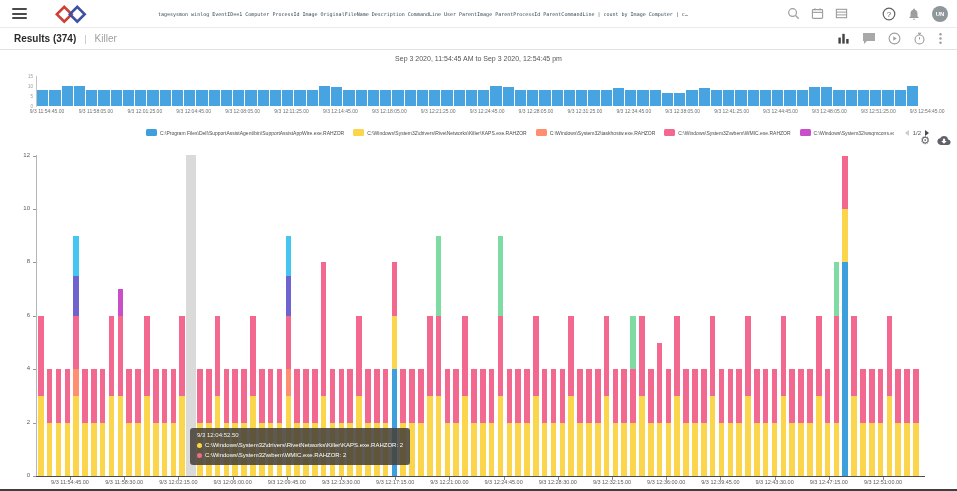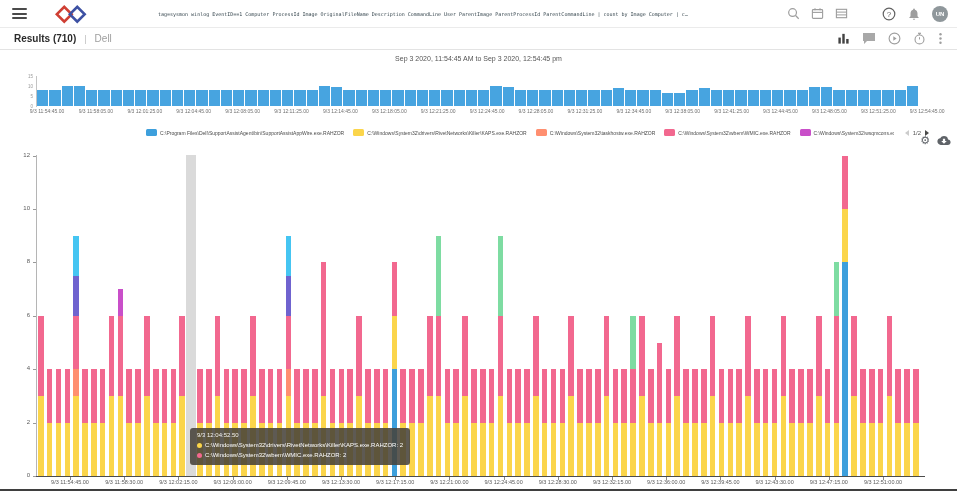--- a/index.html
+++ b/index.html
@@ -107,23 +107,23 @@
           <text x="7" y="9.8" text-anchor="middle" font-size="8" fill="#616161" font-family="Liberation Sans, sans-serif">?</text>
         </svg>
       <svg width="14" height="14" viewBox="0 0 24 24">
           <path fill="#9e9e9e" d="M12 22c1.1 0 2-.9 2-2h-4c0 1.1.9 2 2 2zm6-6v-5c0-3.07-1.63-5.64-4.5-6.32V4c0-.83-.67-1.5-1.5-1.5S10.5 3.17 10.5 4v.68C7.64 5.36 6 7.92 6 11v5l-2 2v1h16v-1l-2-2z"></path>
         </svg>
       <div class="avatar">UN</div>
     </div>
   </div>
 
   <div class="results-bar">
-    <span class="results-label">Results (710)</span>
+    <span class="results-label">Results (374)</span>
     <span class="sep">|</span>
-    <span class="stats-label">Dell</span>
+    <span class="stats-label">Killer</span>
     <div class="rb-icons">
       <svg width="13" height="13" viewBox="0 0 14 14">
           <rect x="1.5" y="6" width="2.6" height="6.5" fill="#424242"></rect>
           <rect x="5.7" y="2" width="2.6" height="10.5" fill="#424242"></rect>
           <rect x="9.9" y="7.5" width="2.6" height="5" fill="#424242"></rect>
         </svg>
       <svg width="14" height="13" viewBox="0 0 14 13">
           <path fill="#a8a8a8" d="M1 1h12v8H5l-3 3V9H1z"></path>
         </svg>
       <svg width="13" height="13" viewBox="0 0 14 14">

